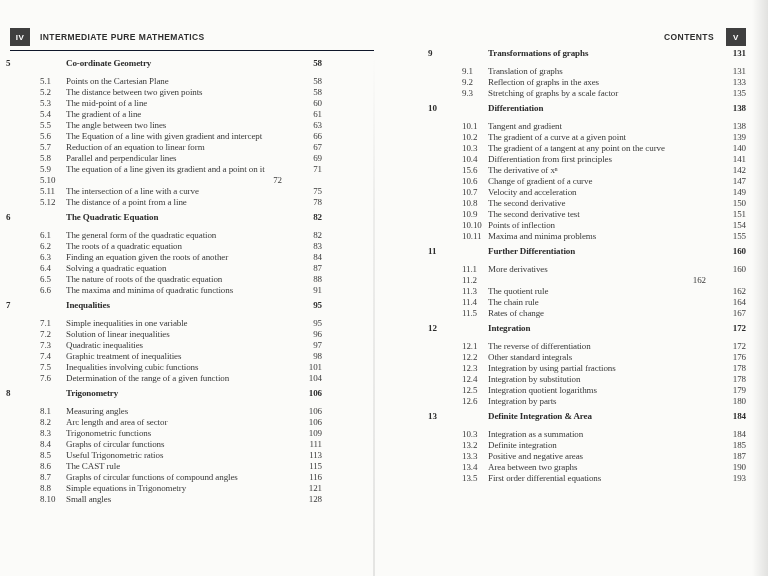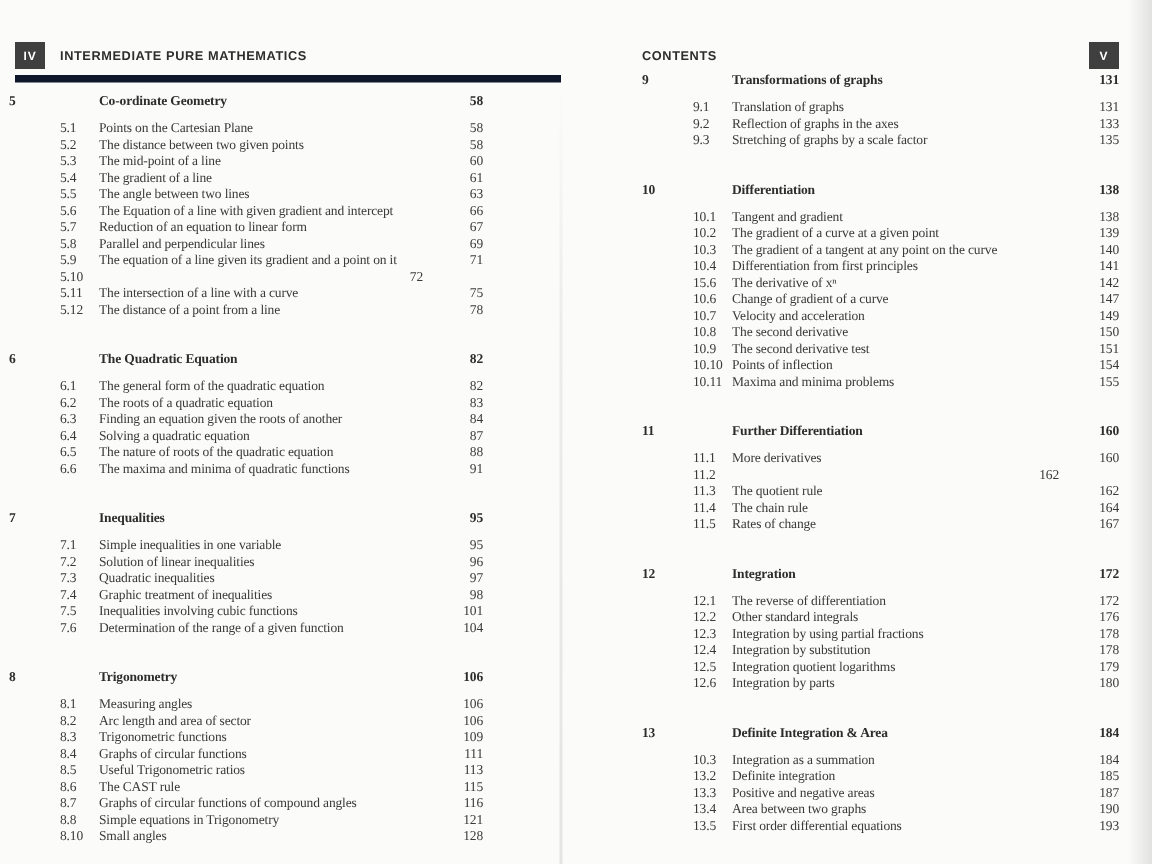--- a/index.html
+++ b/index.html
@@ -28,38 +28,38 @@
   .page-right { padding: 28px 22px 0 44px; }
 
   .page-header {
     display: flex; align-items: center; gap: 10px;
     font-family: "Liberation Sans", sans-serif;
     font-weight: bold; font-size: 8.5px; letter-spacing: 0.4px;
     color: #2e2e2e;
   }
   .page-left .page-header {
     margin-left: 4px;
-    border-bottom: 5px solid #0f172a;
+    border-bottom: 1px solid #0f172a;
     padding-bottom: 4px;
   }
-  .page-right .page-header { justify-content: space-between; gap: 12px; }
+  .page-right .page-header { justify-content: flex-end; gap: 12px; }
 
   .folio-box {
     background: var(--badge-color, #3f3f3f);
     color: #ffffff;
     width: 20px; height: 18px;
     display: inline-flex; align-items: center; justify-content: center;
     font-size: 8px; letter-spacing: 0.5px;
     flex: 0 0 auto;
   }
 
   .toc { font-size: 9px; letter-spacing: -0.1px; }
   .toc-left  { margin-right: 52px; }
 
-  .chapter { margin-top: 22px; }
+  .chapter { margin-top: 4px; }
   .page-left  .chapter:first-child { margin-top: 7px; }
   .page-right .chapter:first-child { margin-top: 2px; }
 
   .row {
     display: grid;
     grid-template-columns: 60px minmax(0,1fr) 40px;
     line-height: 11px;
     white-space: nowrap;
   }
   .row .num   { overflow: visible; }

